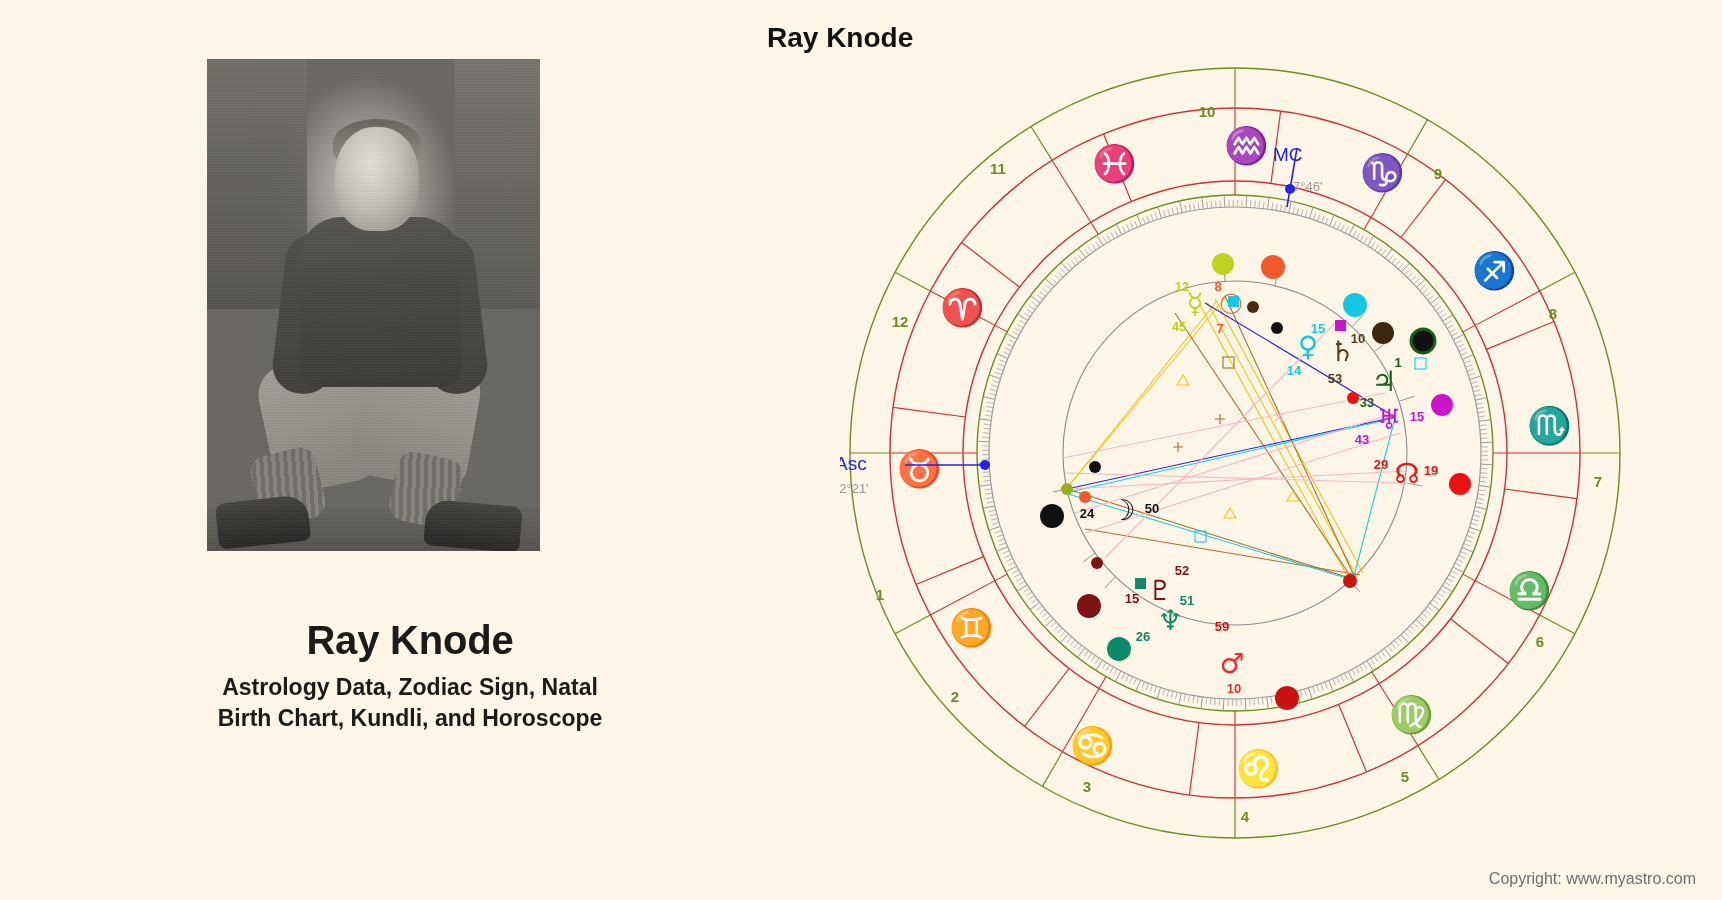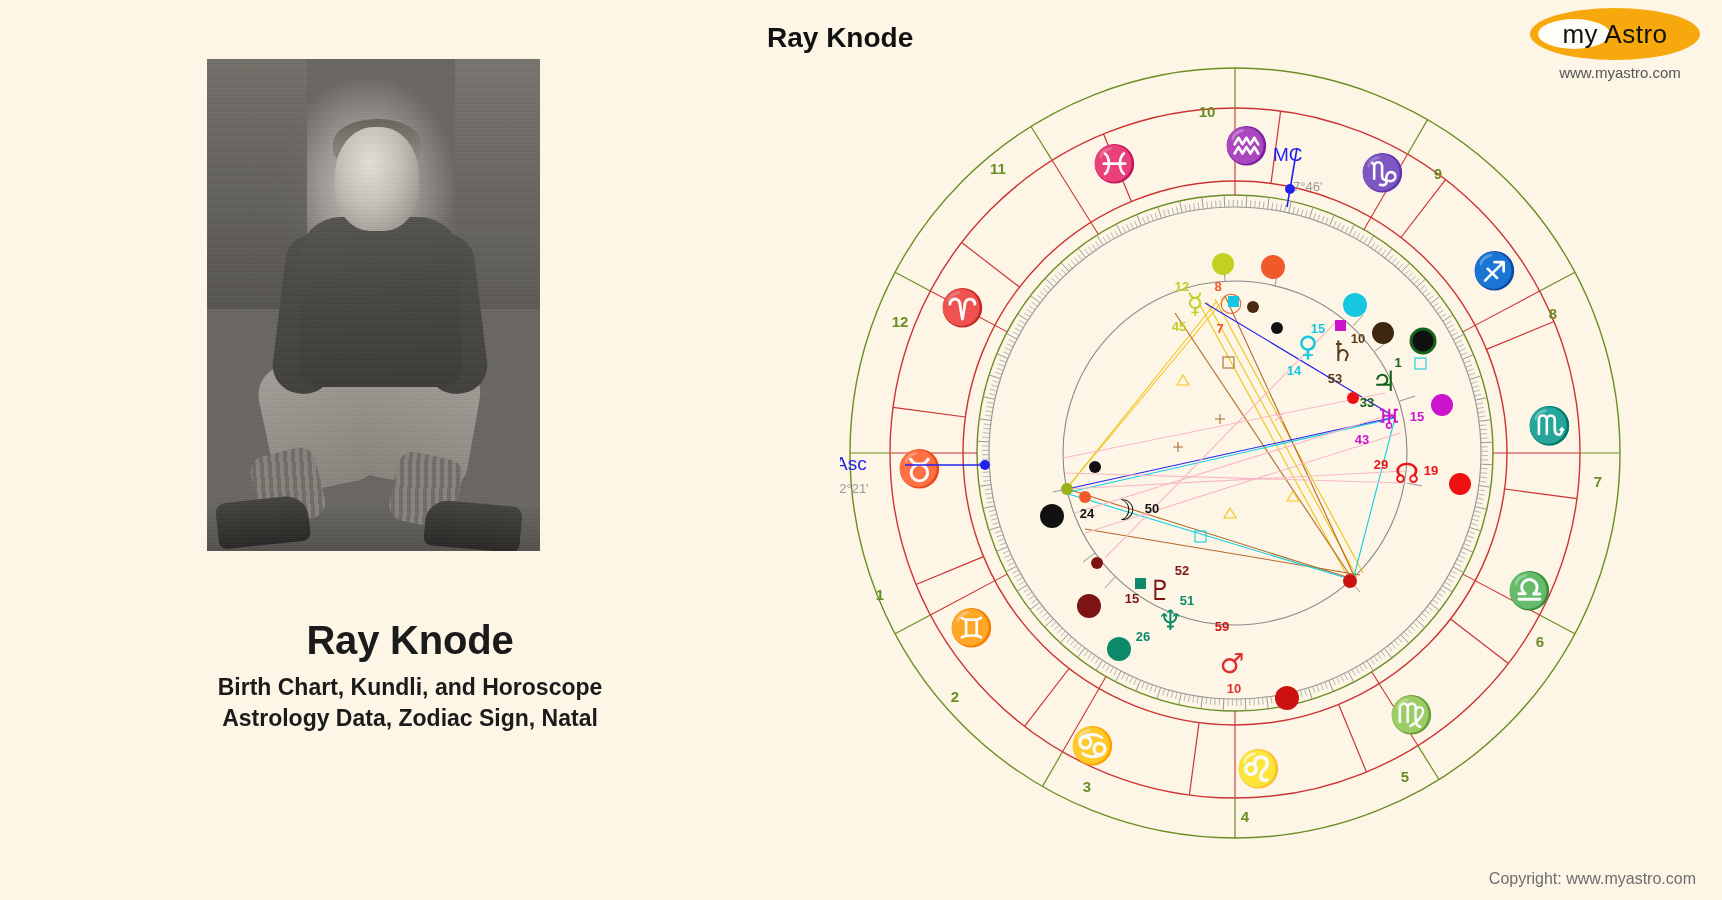--- a/index.html
+++ b/index.html
@@ -180,33 +180,27 @@
         <div class="ph ph-armR"></div>
         <div class="ph ph-torso"></div>
         <div class="ph ph-hair"></div>
         <div class="ph ph-head"></div>
         <div class="ph-grain"></div>
       </div>
     </div>
 
     <div class="name-big">Ray Knode</div>
     <div class="subtitle">
+      <div>Astrology Data, Zodiac Sign, Natal</div>
       <div>Birth Chart, Kundli, and Horoscope</div>
-      <div>Astrology Data, Zodiac Sign, Natal</div>
     </div>
   </div>
 
   <div class="chart-title">Ray Knode</div>
 
-  <div class="logo-wrap">
-    <div class="logo-oval"></div>
-    <div class="logo-inner-oval"></div>
-    <div class="logo-text">my Astro</div>
-    <div class="logo-url">www.myastro.com</div>
-  </div>
 
   <div class="copyright">Copyright: www.myastro.com</div>
 
   <div class="wheel">
   <svg width="790" height="790" viewBox="0 0 790 790">
     <g transform="translate(395,395)">
 
       <circle r="385" fill="none" stroke="#6b8e23" stroke-width="1.4"></circle>
       <circle r="345" fill="none" stroke="#cc3333" stroke-width="1.4"></circle>
       <circle r="272" fill="none" stroke="#cc3333" stroke-width="1.4"></circle>

